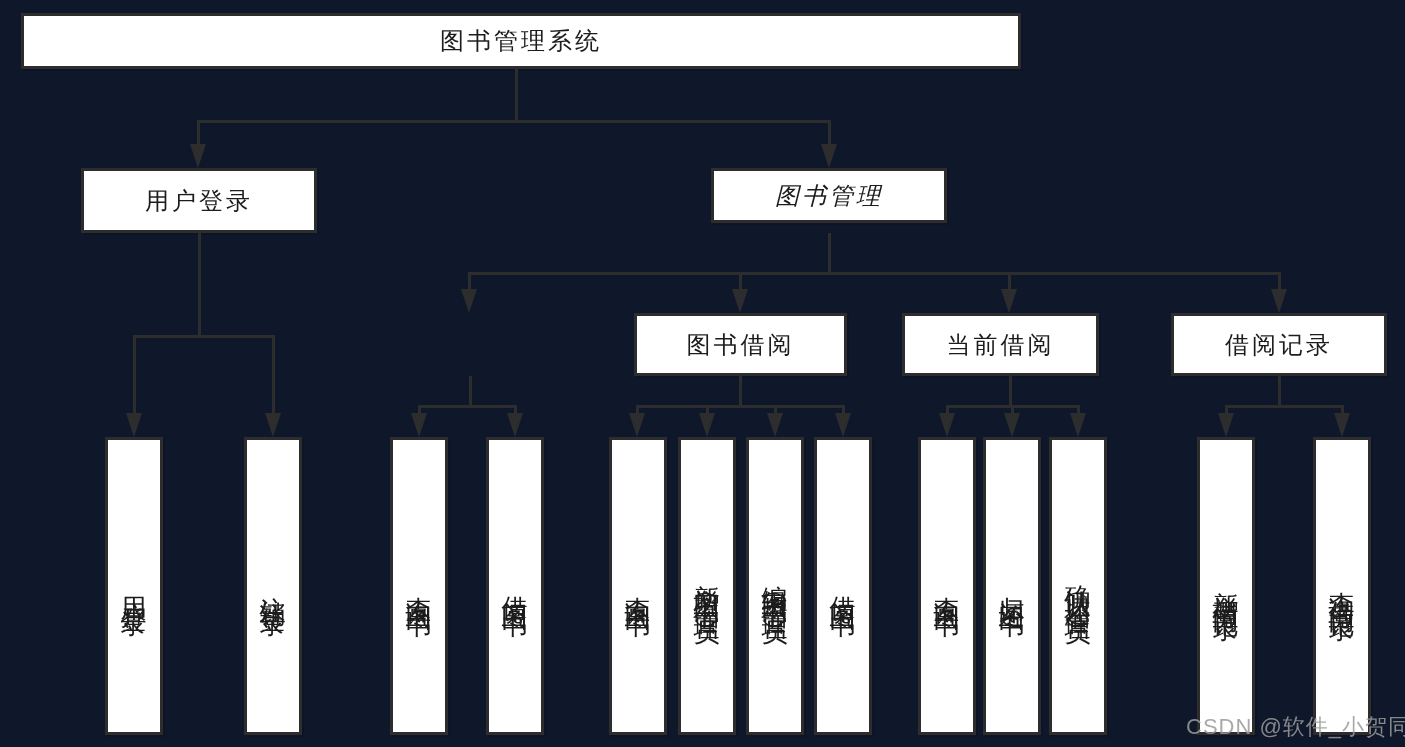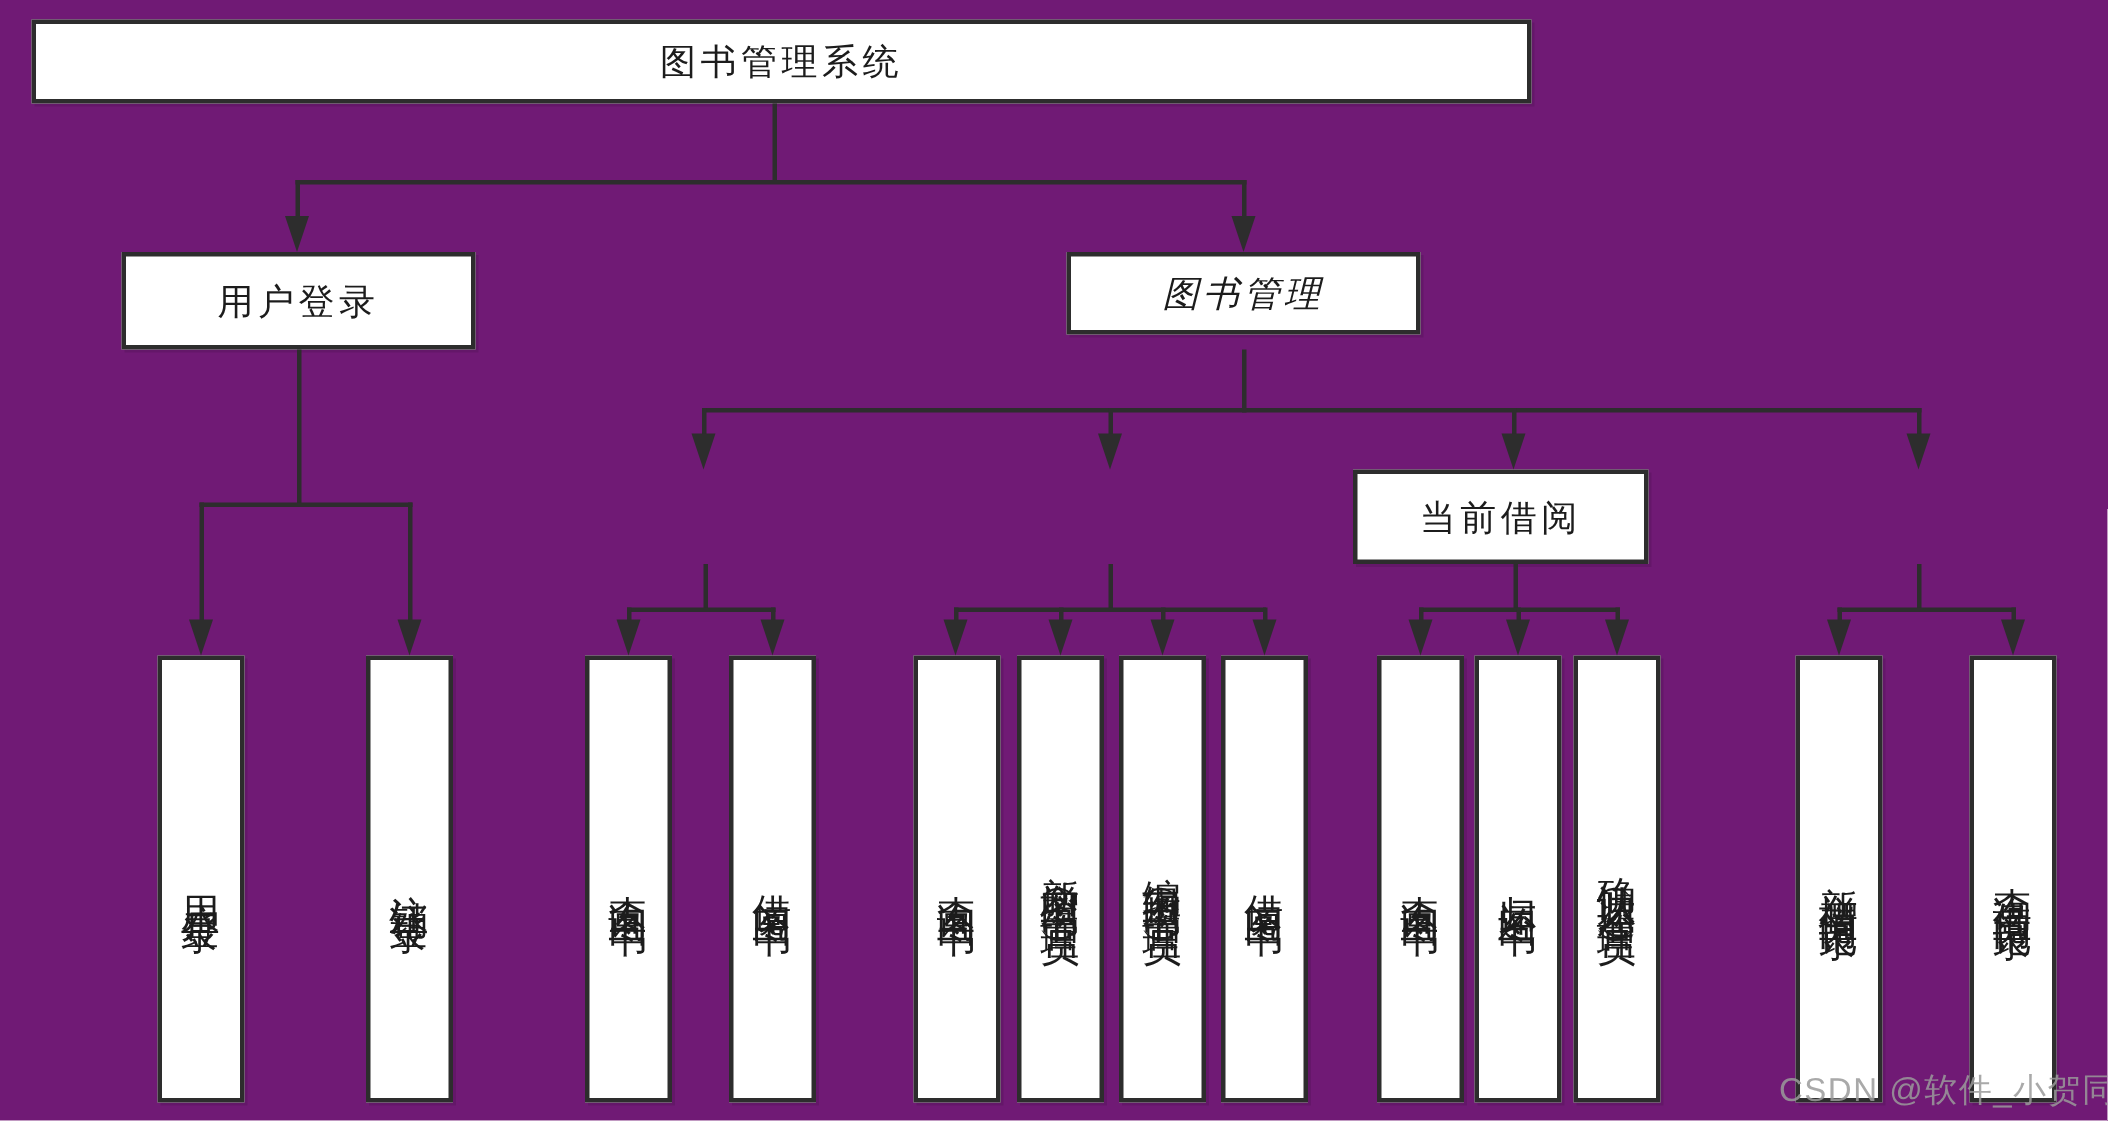--- a/index.html
+++ b/index.html
@@ -3,21 +3,21 @@
 <meta charset="utf-8">
 <style>
   :root{
     --line:#2d2d2d;
     --text:#1c1c1c;
   }
   html,body{margin:0;padding:0;background:#fff;}
   #stage{
     position:relative;
     width:1405px;height:747px;
-    background:#701a75;
+    background:#0f172a;
     overflow:hidden;
     font-family:"Liberation Sans","DejaVu Sans",sans-serif;
     color:var(--text);
   }
   
   .box{
     position:absolute;
     box-sizing:border-box;
     background:#fff;
     border:3px solid var(--line);
@@ -69,22 +69,28 @@
     <span class="lbl">图书管理系统</span>
   </div>
 
   <div class="box hbox" style="left:81px;top:168px;width:236px;height:65px;">
     <span class="lbl">用户登录</span>
   </div>
   <div class="box hbox" style="left:711px;top:168px;width:236px;height:55px;font-style:italic;">
     <span class="lbl">图书管理</span>
   </div>
 
+  <div class="box hbox" style="left:634px;top:313px;width:213px;height:63px;">
+    <span class="lbl">图书借阅</span>
+  </div>
   <div class="box hbox" style="left:902px;top:313px;width:197px;height:63px;">
     <span class="lbl">当前借阅</span>
+  </div>
+  <div class="box hbox" style="left:1171px;top:313px;width:216px;height:63px;">
+    <span class="lbl">借阅记录</span>
   </div>
 
   <div class="box vbox" style="left:105px;top:437px;width:58px;height:298px;">
     <span class="lbl">用户登录</span>
   </div>
   <div class="box vbox" style="left:244px;top:437px;width:58px;height:298px;">
     <span class="lbl">注销登录</span>
   </div>
 
   <div class="box vbox" style="left:390px;top:437px;width:58px;height:298px;">

